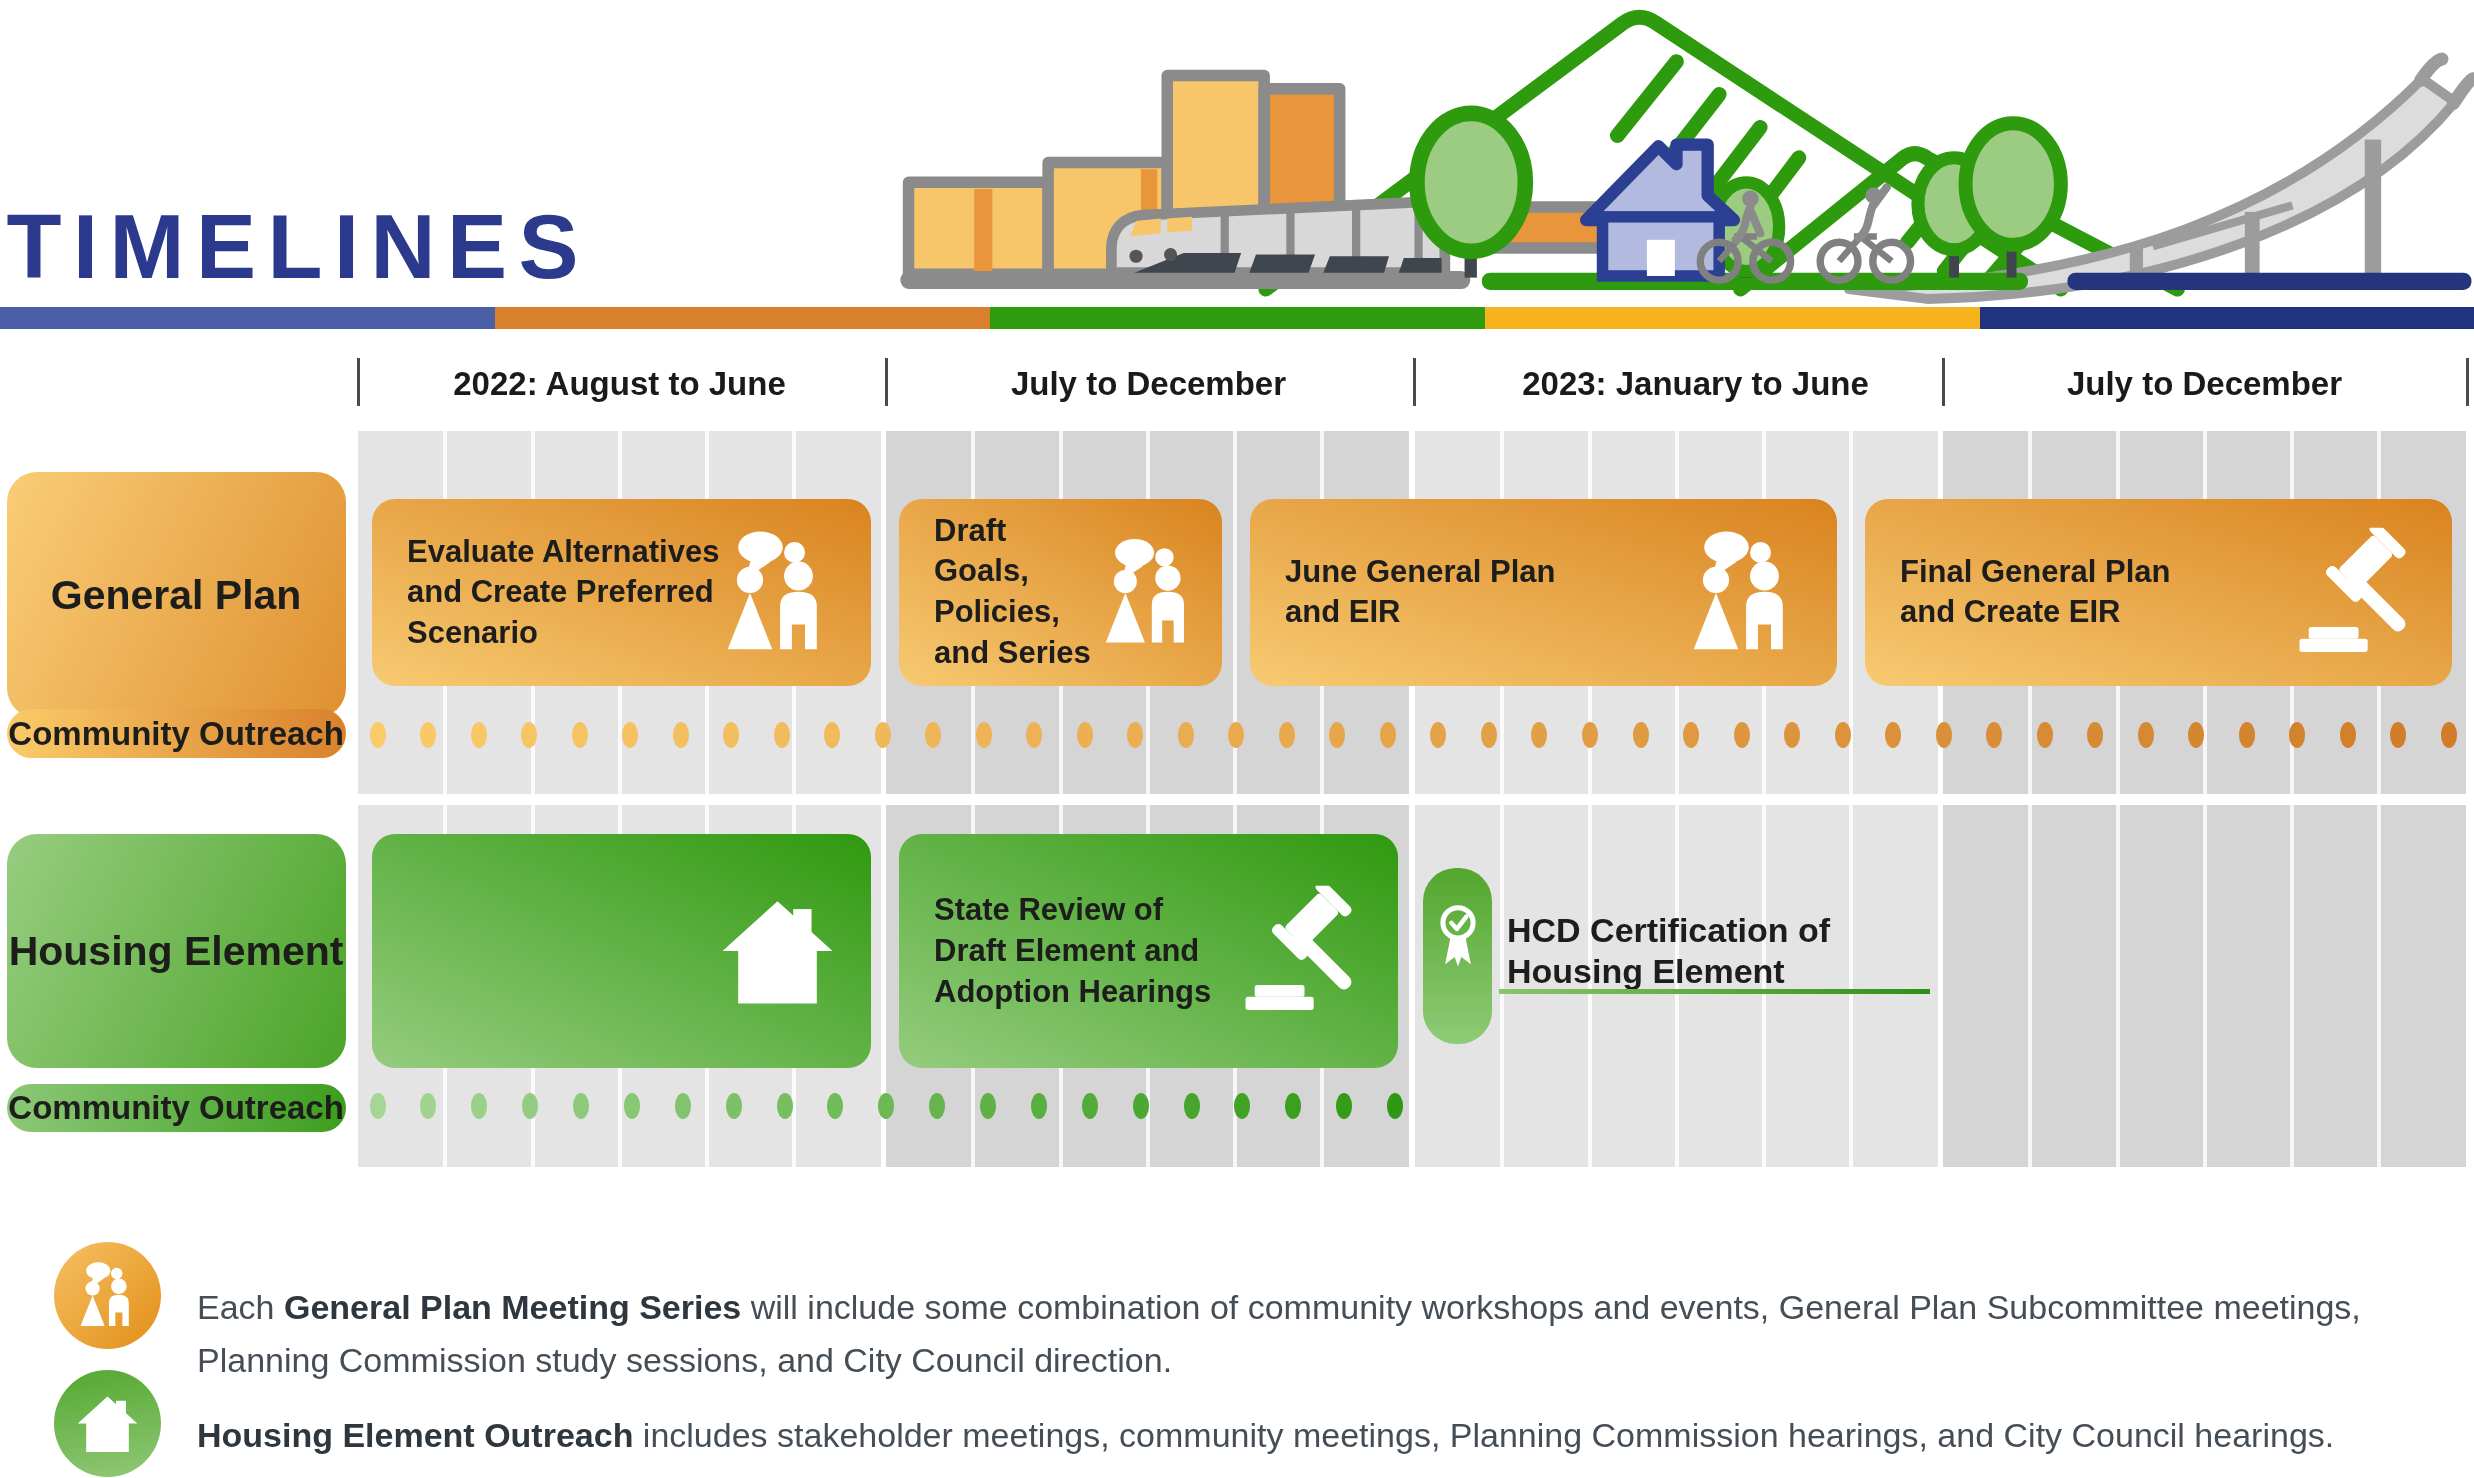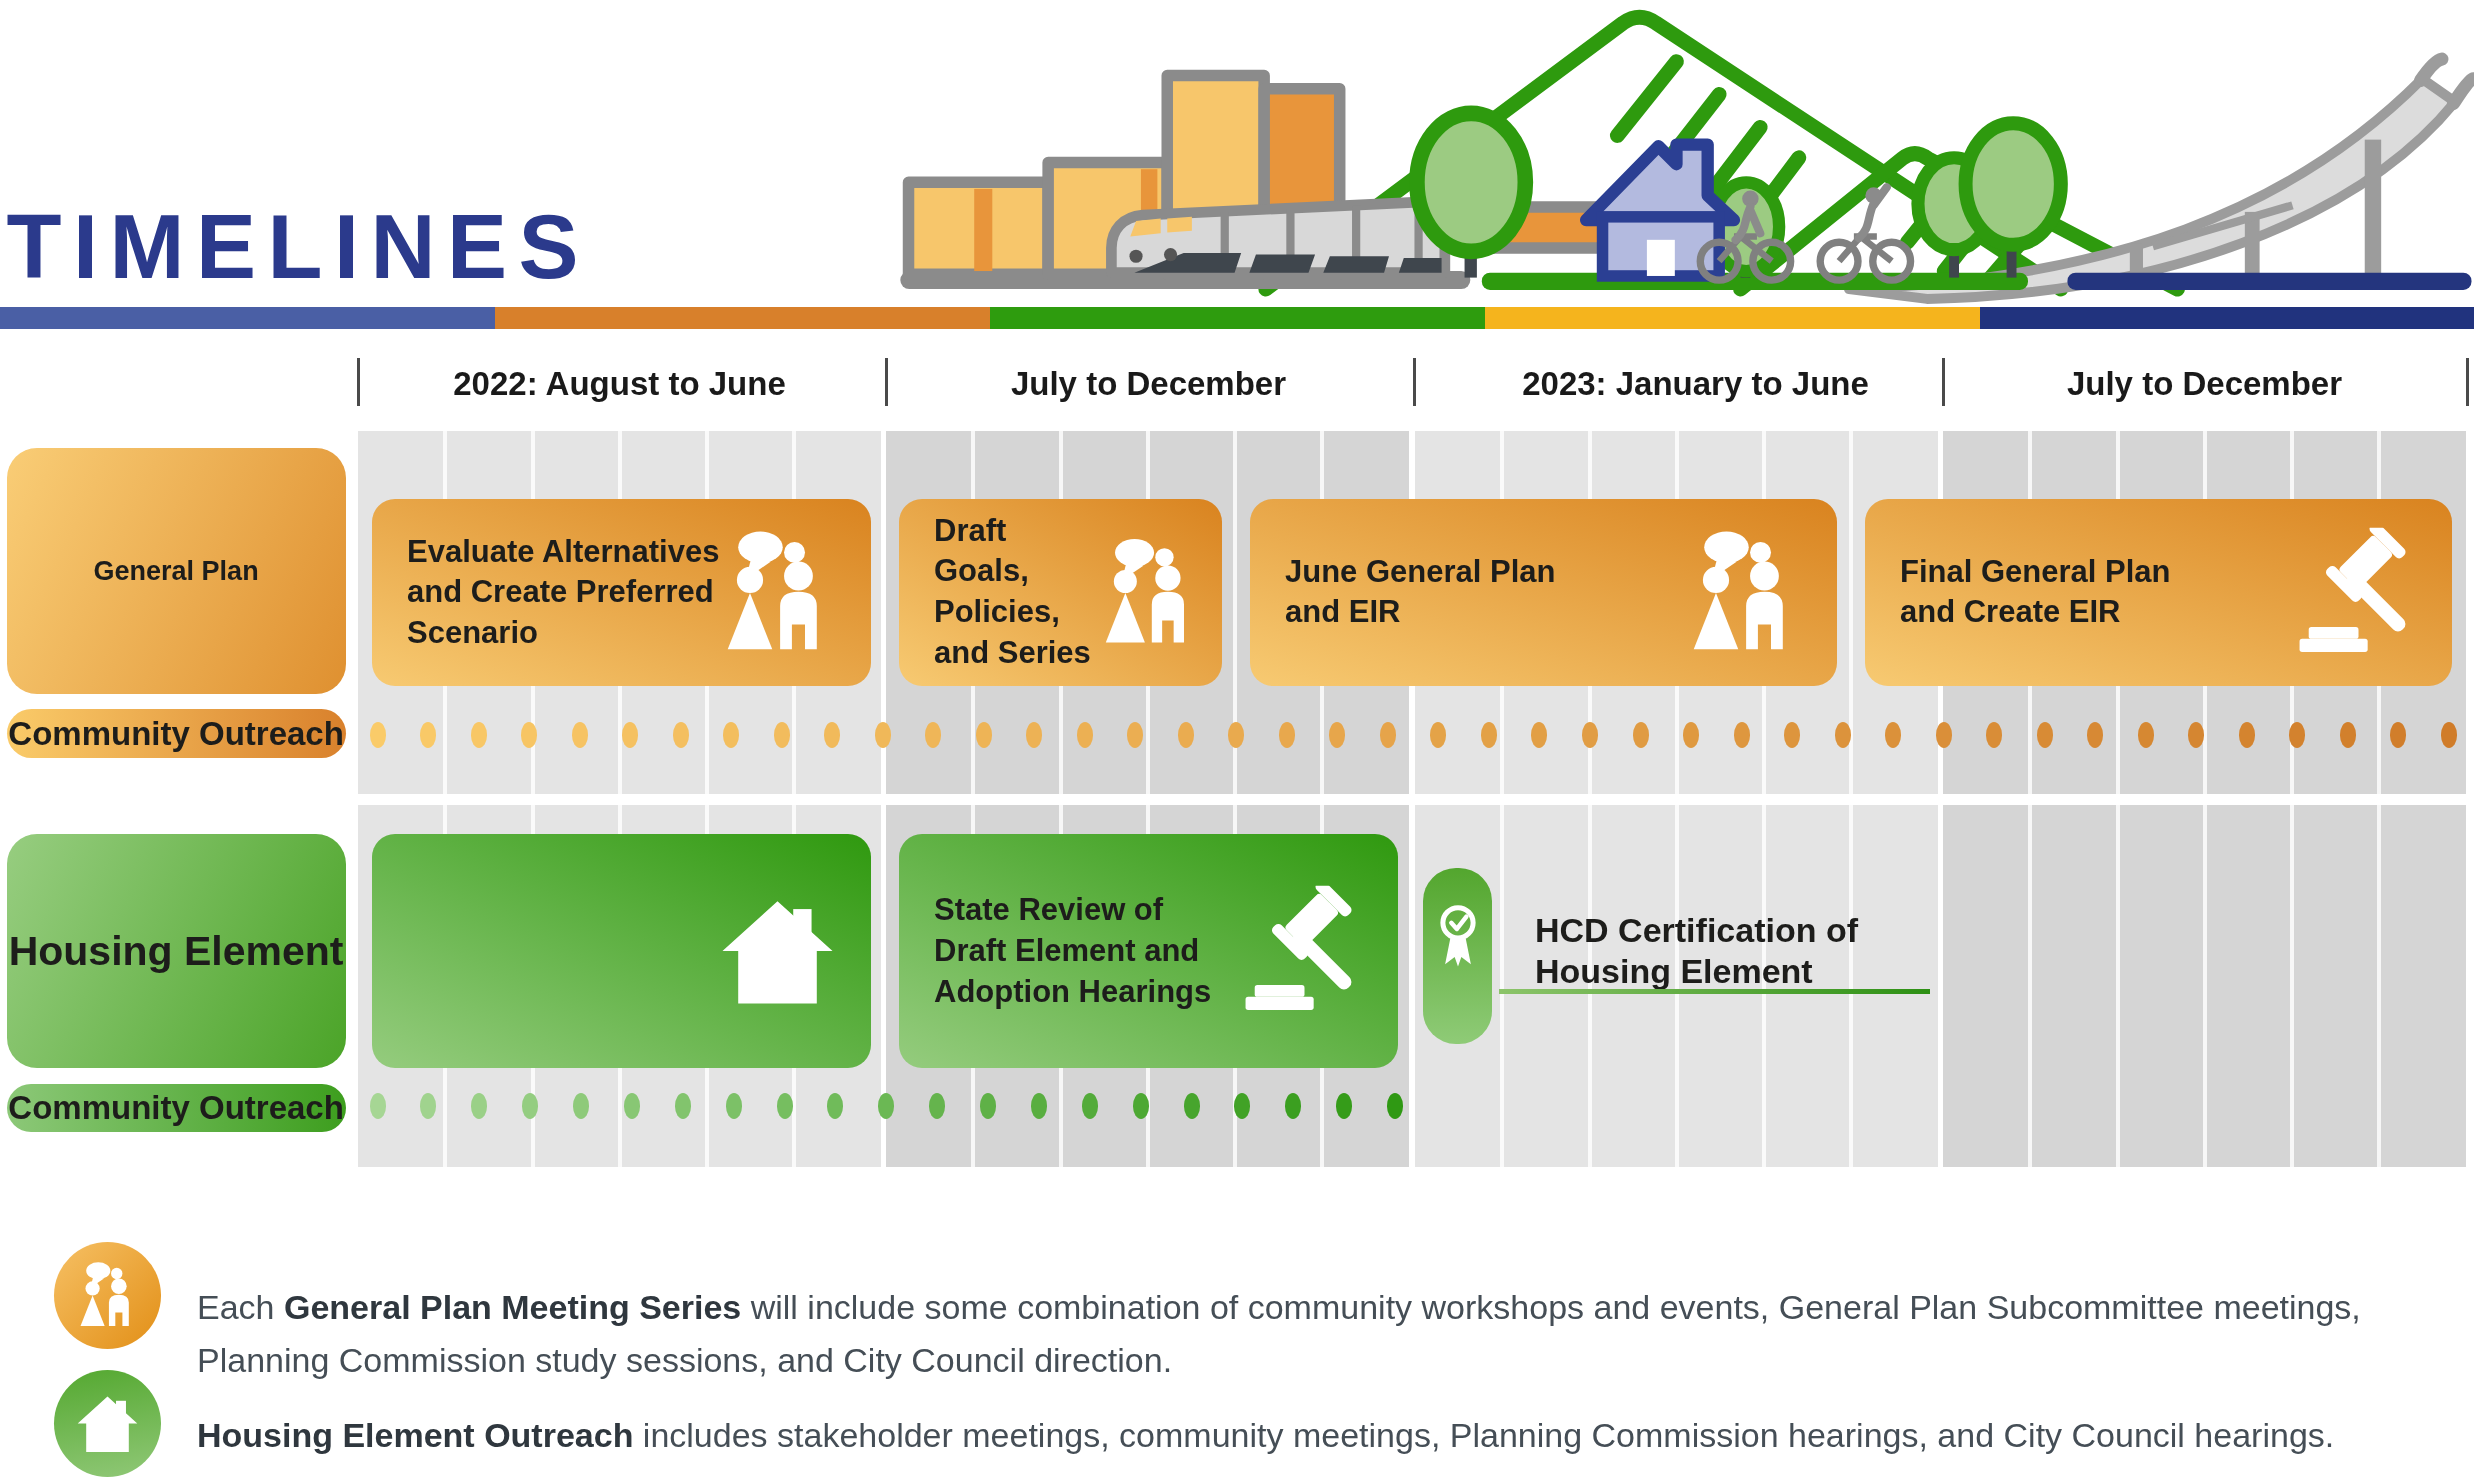--- a/index.html
+++ b/index.html
@@ -20,21 +20,21 @@
   .band{position:absolute;left:358px;width:2107px;}
   #band-gp{top:431px;height:363px;}
   #band-he{top:805px;height:362px;}
   .period{position:absolute;top:0;height:100%;}
   .shade-light{background:var(--grid-light,#e4e4e4);}
   .shade-dark{background:var(--grid-dark,#d5d5d5);}
   .month-line{position:absolute;top:0;width:4.1px;height:100%;background:rgba(255,255,255,.8);}
   
   .rowbox{position:absolute;left:6.6px;width:339px;border-radius:30px;display:flex;align-items:center;
           justify-content:center;text-align:center;font-weight:bold;}
-  #gp-header{top:448px;height:246px;font-size:27px;background:var(--orange-header);}
+  #gp-header{top:472px;height:246px;font-size:41px;background:var(--orange-header);}
   #he-header{top:834px;height:234px;font-size:41px;background:var(--green-header);}
   #gp-pill{top:709px;height:49px;border-radius:25px;font-size:33px;background:var(--orange-pill);}
   #he-pill{top:1084px;height:48px;border-radius:25px;font-size:33px;background:var(--green-pill);}
   
   .task{position:absolute;border-radius:23px;}
   .task.orange{background:var(--orange-box);}
   .task.green{background:var(--green-box);}
   .task-text{position:absolute;left:35px;top:50%;transform:translateY(-50%);
              font-size:31px;font-weight:bold;line-height:1.32;white-space:pre-line;color:#1d1d1b;}
   .task-icon{position:absolute;right:28px;top:50%;transform:translateY(-50%);width:131px;height:131px;}
@@ -387,17 +387,17 @@
           <use href="#icon-house"></use>
         </svg>
       </span>
     <p class="legend-text"><span></span><b>Housing Element Outreach</b><span> includes stakeholder meetings, community meetings, Planning Commission hearings, and City Council hearings.</span></p>
   </div>
 <div id="ms-pill" style="left: 1423px; top: 868px;">
       <svg viewBox="0 0 100 140" style="position:absolute;left:6.6px;top:21.4px;width:56px;height:99px">
         <use href="#icon-ribbon"></use>
       </svg>
     </div>
-    <div id="ms-text" style="left: 1507px; top: 910px; margin-left: 28px;">HCD Certification of
+    <div id="ms-text" style="left: 1507px; top: 910px;">HCD Certification of
 Housing Element</div>
     <div id="ms-line" style="left: 1499px; top: 989px; width: 431px;"></div>
   </div>
 
 
 </body></html>

